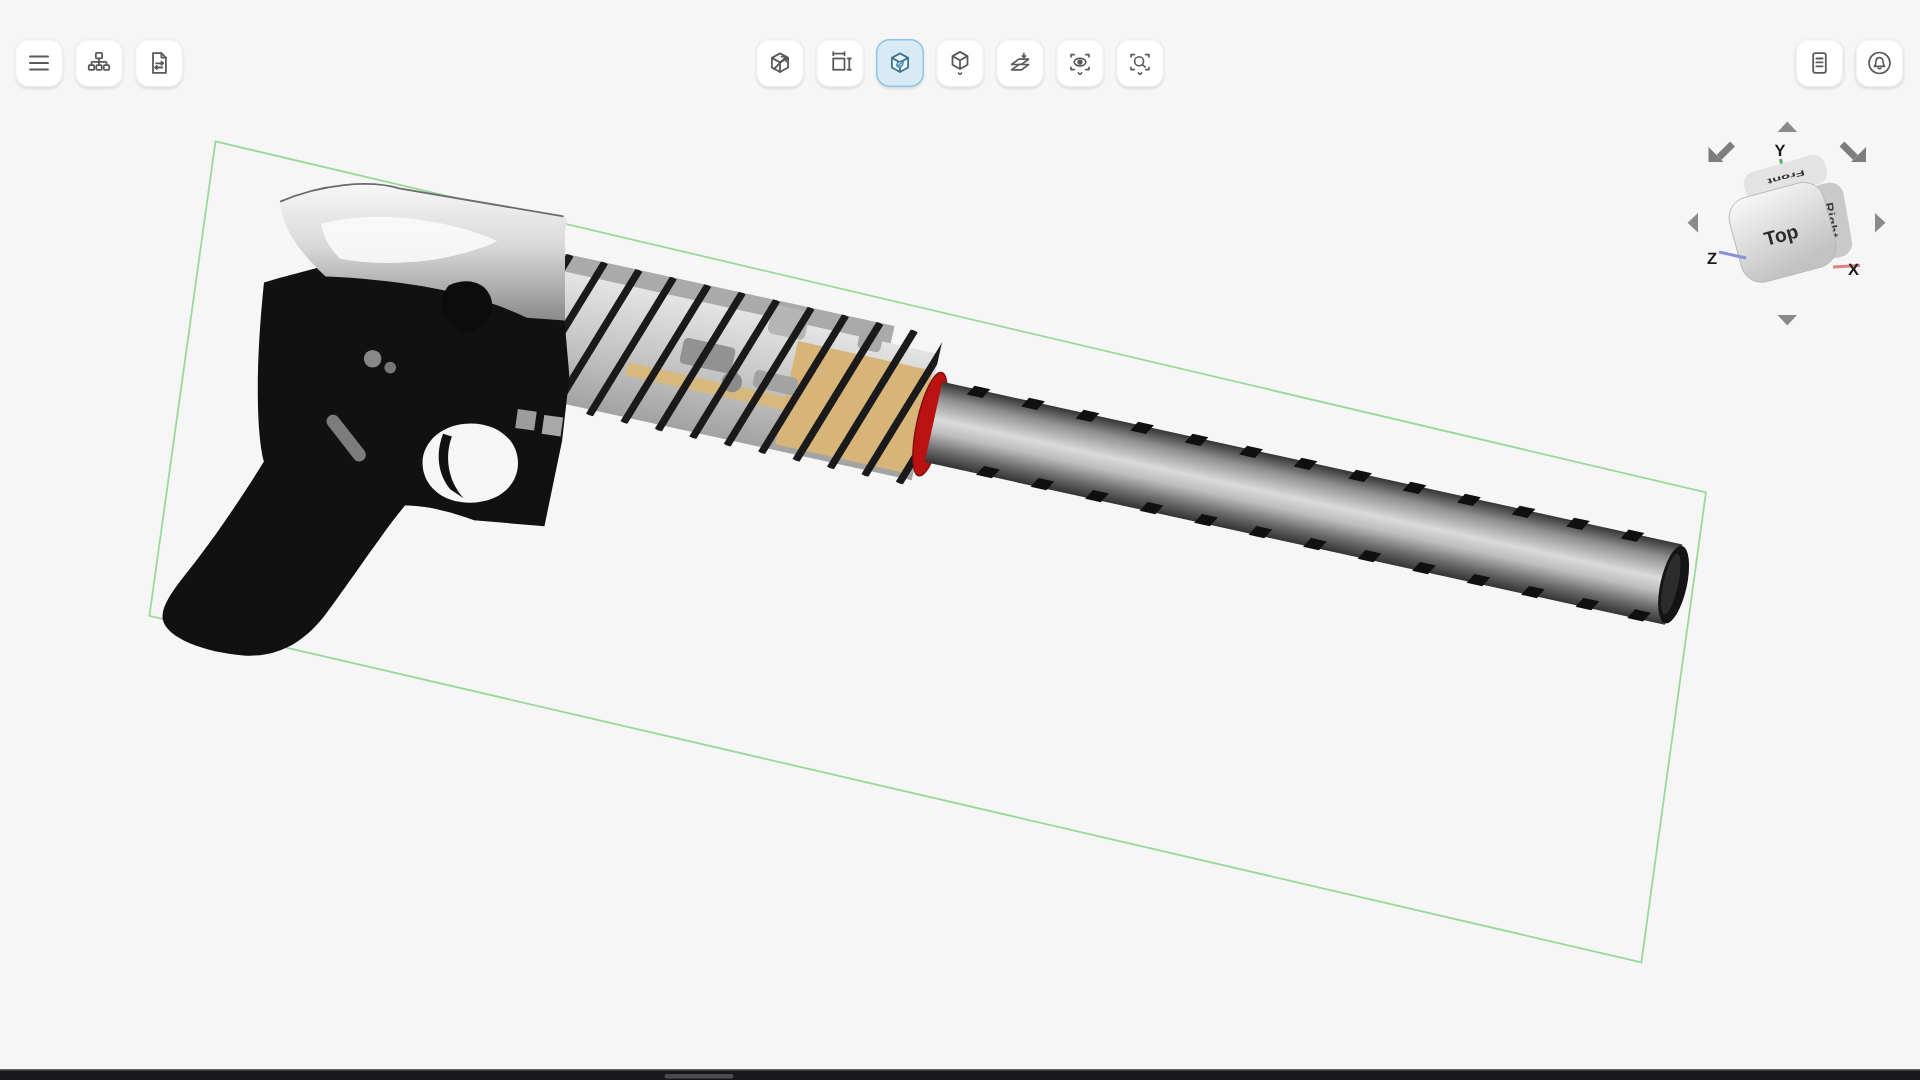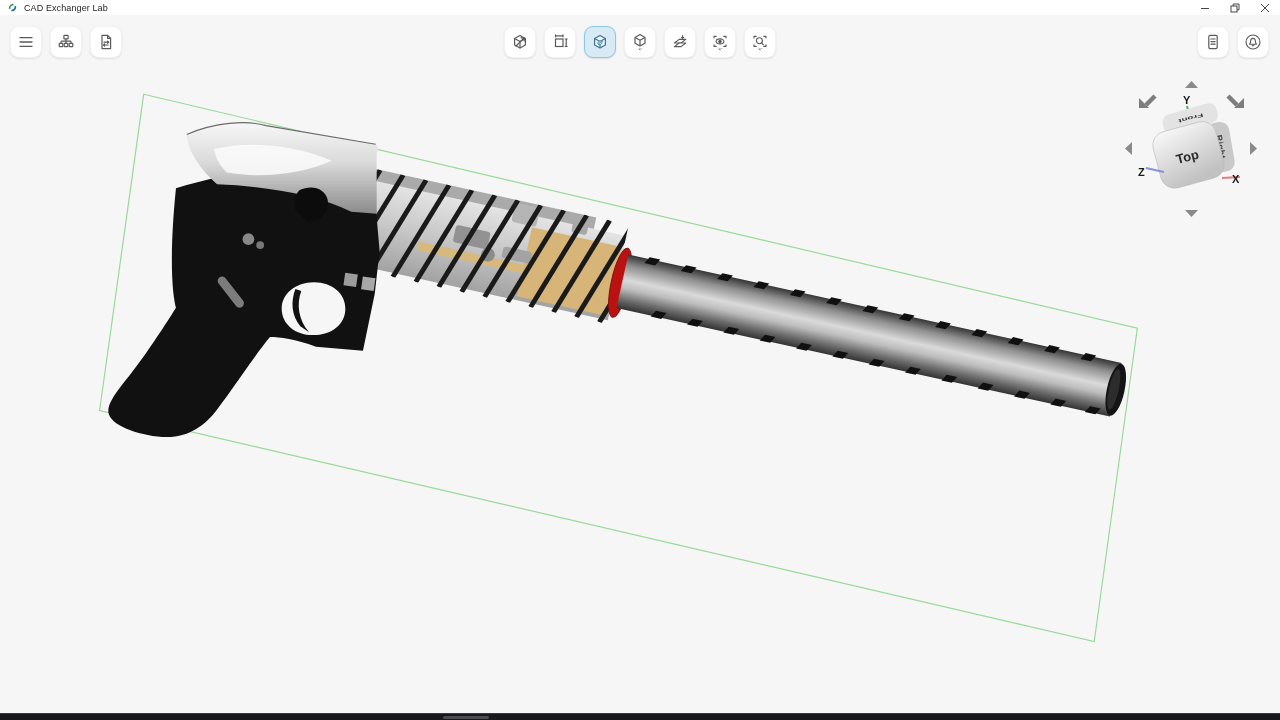--- a/index.html
+++ b/index.html
@@ -32,45 +32,20 @@
   
   .taskbar { position:absolute; left:0; bottom:0; width:1280px; height:7px; background:#19191b;
              border-top:1px solid #3c3c3e; z-index:30; }
   .task-pill { position:absolute; left:443px; top:2px; width:46px; height:3px; background:#4c4c4f; border-radius:2px; }
 </style>
 </head>
 <body>
 
 <div class="app">
 
-  <div class="titlebar">
-    <svg width="11" height="11" viewBox="0 0 12 12">
-      <path d="M2.1,7.7 C1.4,4.4 4.1,1.5 7.4,1.8 L6.9,3.9 C4.9,3.8 3.3,5.5 3.9,7.4 Z" fill="#34a04c"></path>
-      <path d="M9.9,4.3 C10.6,7.6 7.9,10.5 4.6,10.2 L5.1,8.1 C7.1,8.2 8.7,6.5 8.1,4.6 Z" fill="#1c6fa8"></path>
-    </svg>
-    <span class="title">CAD Exchanger Lab</span>
-    <div class="win-btns">
-      <div class="win-btn">
-        <svg width="10" height="10" viewBox="0 0 10 10">
-          <path d="M1,5.5 H9" stroke="#474747" stroke-width="1"></path>
-        </svg>
-      </div>
-      <div class="win-btn">
-        <svg width="10" height="10" viewBox="0 0 10 10">
-          <rect x="1" y="3" width="6" height="6" fill="none" stroke="#474747" stroke-width="1"></rect>
-          <path d="M3.2,3 V1 H9 V6.8 H7" fill="none" stroke="#474747" stroke-width="1"></path>
-        </svg>
-      </div>
-      <div class="win-btn">
-        <svg width="10" height="10" viewBox="0 0 10 10">
-          <path d="M1,1 L9,9 M9,1 L1,9" stroke="#474747" stroke-width="1"></path>
-        </svg>
-      </div>
-    </div>
-  </div>
 
   <div class="viewport">
     <svg width="1280" height="698" viewBox="0 15 1280 713">
       <defs>
         <linearGradient id="gradBarrel" x1="0" y1="0" x2="0" y2="1">
           <stop offset="0" stop-color="#353535"></stop>
             <stop offset="0.2" stop-color="#8f8f8f"></stop>
           <stop offset="0.46" stop-color="#dadada"></stop>
             <stop offset="0.62" stop-color="#bdbdbd"></stop>
           <stop offset="0.84" stop-color="#676767"></stop>

